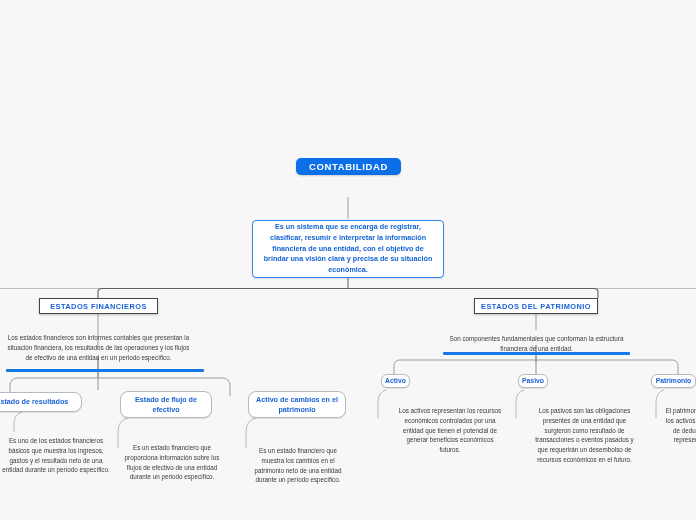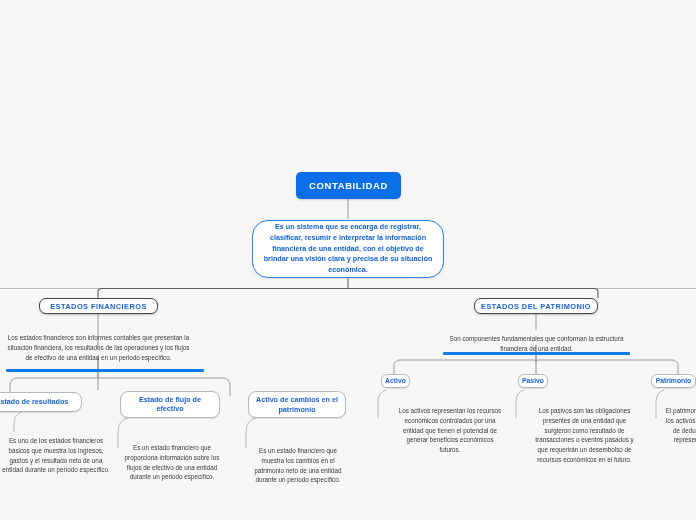--- a/index.html
+++ b/index.html
@@ -45,37 +45,37 @@
     display: flex;
     align-items: center;
     justify-content: center;
     box-shadow: 0 1px 2px rgba(0,0,0,0.18);
   }
 
   
   .root-desc {
     background: #ffffff;
     border: 1.6px solid #2f86f0;
-    border-radius: 16px;
+    border-radius: 4px;
     color: #1262d6;
     font-size: 7.2px;
     font-weight: bold;
     line-height: 1.52;
     padding: 7px 9px;
     display: flex;
     align-items: center;
     justify-content: center;
     box-shadow: 0 1px 2px rgba(0,0,0,0.10);
   }
 
   
   .branch-node {
     background: #ffffff;
     border: 1.6px solid #43474d;
-    border-radius: 7px;
+    border-radius: 0;
     color: #1a62d4;
     font-size: 7.4px;
     font-weight: bold;
     letter-spacing: 0.45px;
     display: flex;
     align-items: center;
     justify-content: center;
     box-shadow: 0 1px 2px rgba(0,0,0,0.22);
   }
 
@@ -149,21 +149,21 @@
       <path d="M536,345 L536,362" stroke="#5a5d62"></path>
       <path d="M394,374 L394,366 Q394,360 400,360 L672,360 Q678,360 678,366 L678,374" stroke="#9a9da2"></path>
       <path d="M536,360 L536,374" stroke="#8e9196"></path>
 
       <path d="M386,390 Q378,392 378,402 L378,418" stroke="#b6b9be"></path>
       <path d="M524,390 Q516,392 516,402 L516,418" stroke="#b6b9be"></path>
       <path d="M664,390 Q656,392 656,402 L656,418" stroke="#b6b9be"></path>
     </g>
   </svg>
 
-  <div class="node root-node" style="left:296px; top:172px; width:105px; height:27px;">
+  <div class="node root-node" style="left:296px; top:158px; width:105px; height:17px;">
     <span>CONTABILIDAD</span>
   </div>
 
   <div class="node root-desc" style="left:252px; top:220px; width:192px; height:58px;">
     <span>Es un sistema que se encarga de registrar, clasificar, resumir e interpretar la información financiera de una entidad, con el objetivo de brindar una visión clara y precisa de su situación económica.</span>
   </div>
 
   <div class="node branch-node" style="left:39px; top:298px; width:119px; height:16px;">
     <span>ESTADOS FINANCIEROS</span>
   </div>
@@ -174,21 +174,21 @@
 
   <div class="underline-bar" style="left:6px; top:369px; width:198px;"></div>
 
   <div class="node leaf-node" style="left:-18px; top:392px; width:100px; height:20px;">
     <span>Estado de resultados</span>
   </div>
   <div class="note" style="left:2px; top:436px; width:108px;">
     <span>Es uno de los estados financieros básicos que muestra los ingresos, gastos y el resultado neto de una entidad durante un período específico.</span>
   </div>
 
-  <div class="node leaf-node" style="left:120px; top:391px; width:100px; height:27px;align-items:flex-end;">
+  <div class="node leaf-node" style="left:120px; top:391px; width:92px; height:27px;">
     <span>Estado de flujo de efectivo</span>
   </div>
   <div class="note" style="left:122px; top:443px; width:100px;">
     <span>Es un estado financiero que proporciona información sobre los flujos de efectivo de una entidad durante un periodo específico.</span>
   </div>
 
   <div class="node leaf-node" style="left:248px; top:391px; width:98px; height:27px;">
     <span>Activo de cambios en el patrimonio</span>
   </div>
   <div class="note" style="left:252px; top:446px; width:92px;">

